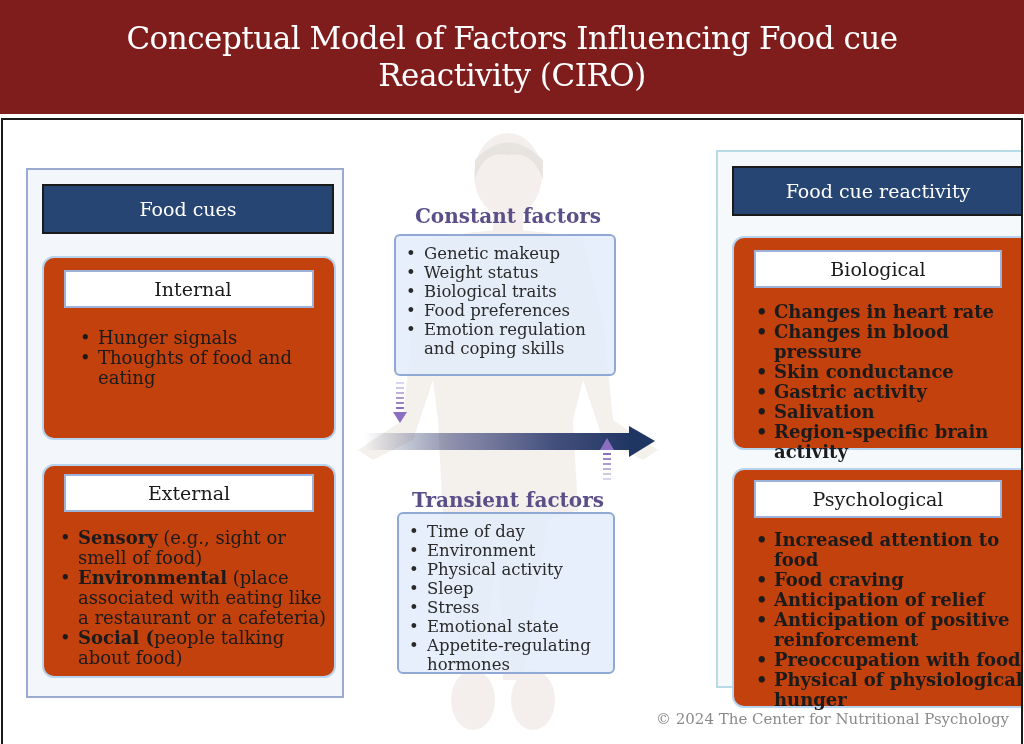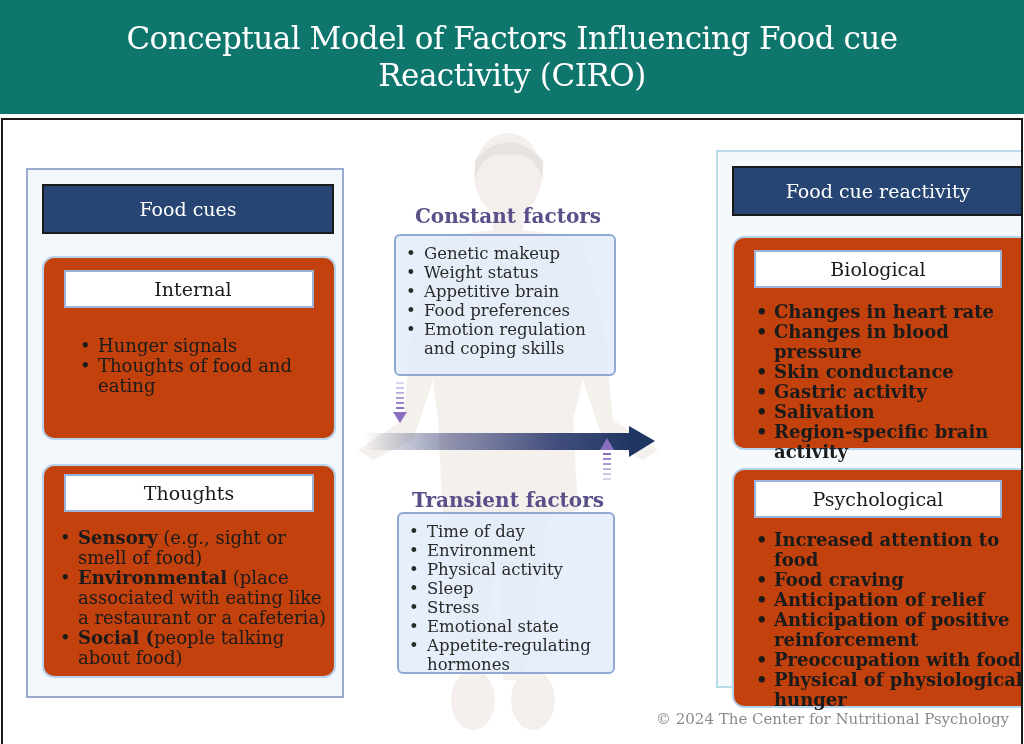--- a/index.html
+++ b/index.html
@@ -1,21 +1,21 @@
 <!DOCTYPE html>
 <html><head>
 <meta charset="utf-8">
 <style>
   * { box-sizing: border-box; margin: 0; padding: 0; }
   html, body { width: 1024px; height: 744px; background: #ffffff; overflow: hidden; }
   body { position: relative; font-family: "DejaVu Serif", "Liberation Serif", serif; color: #1b1b1b; }
 
   .header {
     position: absolute; left: 0; top: 0; width: 1024px; height: 114px;
-    background: #0f766e;
+    background: #7f1d1d;
     display: flex; align-items: center; justify-content: center; text-align: center;
   }
   .header h1 {
     color: #ffffff; font-weight: normal; font-size: 31px; line-height: 37px;
     font-family: "DejaVu Serif", "Liberation Serif", serif; letter-spacing: -0.5px;
     width: 860px;
   }
 
   .frame {
     position: absolute; left: 1px; top: 118px; width: 1022px; height: 626px;
@@ -48,21 +48,21 @@
     display: flex; align-items: center; justify-content: center; font-size: 19px; color: #1b1b1b;
   }
   ul.bul { position: absolute; list-style: none; font-size: 18px; line-height: 20px; }
   ul.bul li { position: relative; padding-left: 20px; }
   ul.bul li::before { content: "•"; position: absolute; left: 2px; top: 0; }
   ul.bold li { font-weight: bold; }
   ul.bul b { font-weight: bold; }
 
   .left .sub.internal { left: 14px; top: 86px; width: 294px; height: 184px; }
   .left .sub.internal .label { left: 20px; top: 12px; width: 250px; height: 38px; padding-left: 8px; }
-  .left .sub.internal ul { left: 34px; top: 78px; width: 240px; }
+  .left .sub.internal ul { left: 34px; top: 70px; width: 240px; }
 
   .left .sub.external { left: 14px; top: 294px; width: 294px; height: 214px; }
   .left .sub.external .label { left: 20px; top: 8px; width: 250px; height: 38px; }
   .left .sub.external ul { left: 14px; top: 62px; width: 272px; }
 
   .right .sub.bio { left: 14px; top: 84px; width: 308px; height: 214px; }
   .right .sub.bio .label { left: 20px; top: 12px; width: 248px; height: 38px; }
   .right .sub.bio ul { left: 20px; top: 64px; width: 280px; }
 
   .right .sub.psy { left: 14px; top: 316px; width: 308px; height: 240px; }
@@ -114,35 +114,35 @@
 
     <div class="sub internal">
       <div class="label">Internal</div>
       <ul class="bul">
         <li>Hunger signals</li>
         <li>Thoughts of food and eating</li>
       </ul>
     </div>
 
     <div class="sub external">
-      <div class="label">Thoughts</div>
+      <div class="label">External</div>
       <ul class="bul">
         <li><b>Sensory</b><span> (e.g., sight or smell of food)</span></li>
         <li><b>Environmental</b><span> (place associated with eating like a restaurant or a cafeteria)</span></li>
         <li><b>Social (</b><span>people talking about food)</span></li>
       </ul>
     </div>
   </div>
 
   <div class="factor-title constant">Constant factors</div>
   <div class="factor-box constant">
     <ul class="bul">
       <li>Genetic makeup</li>
       <li>Weight status</li>
-      <li>Appetitive brain</li>
+      <li>Biological traits</li>
       <li>Food preferences</li>
       <li>Emotion regulation and coping skills</li>
     </ul>
   </div>
 
   <svg style="position:absolute;left:0;top:0;width:1022px;height:626px;pointer-events:none" viewBox="0 0 1022 626">
     <defs>
       <linearGradient id="mainGrad" x1="0" x2="1" y1="0" y2="0">
         <stop offset="0" stop-color="#283a66" stop-opacity="0"></stop>
         <stop offset="0.35" stop-color="#5a5f8c" stop-opacity="0.7"></stop>

